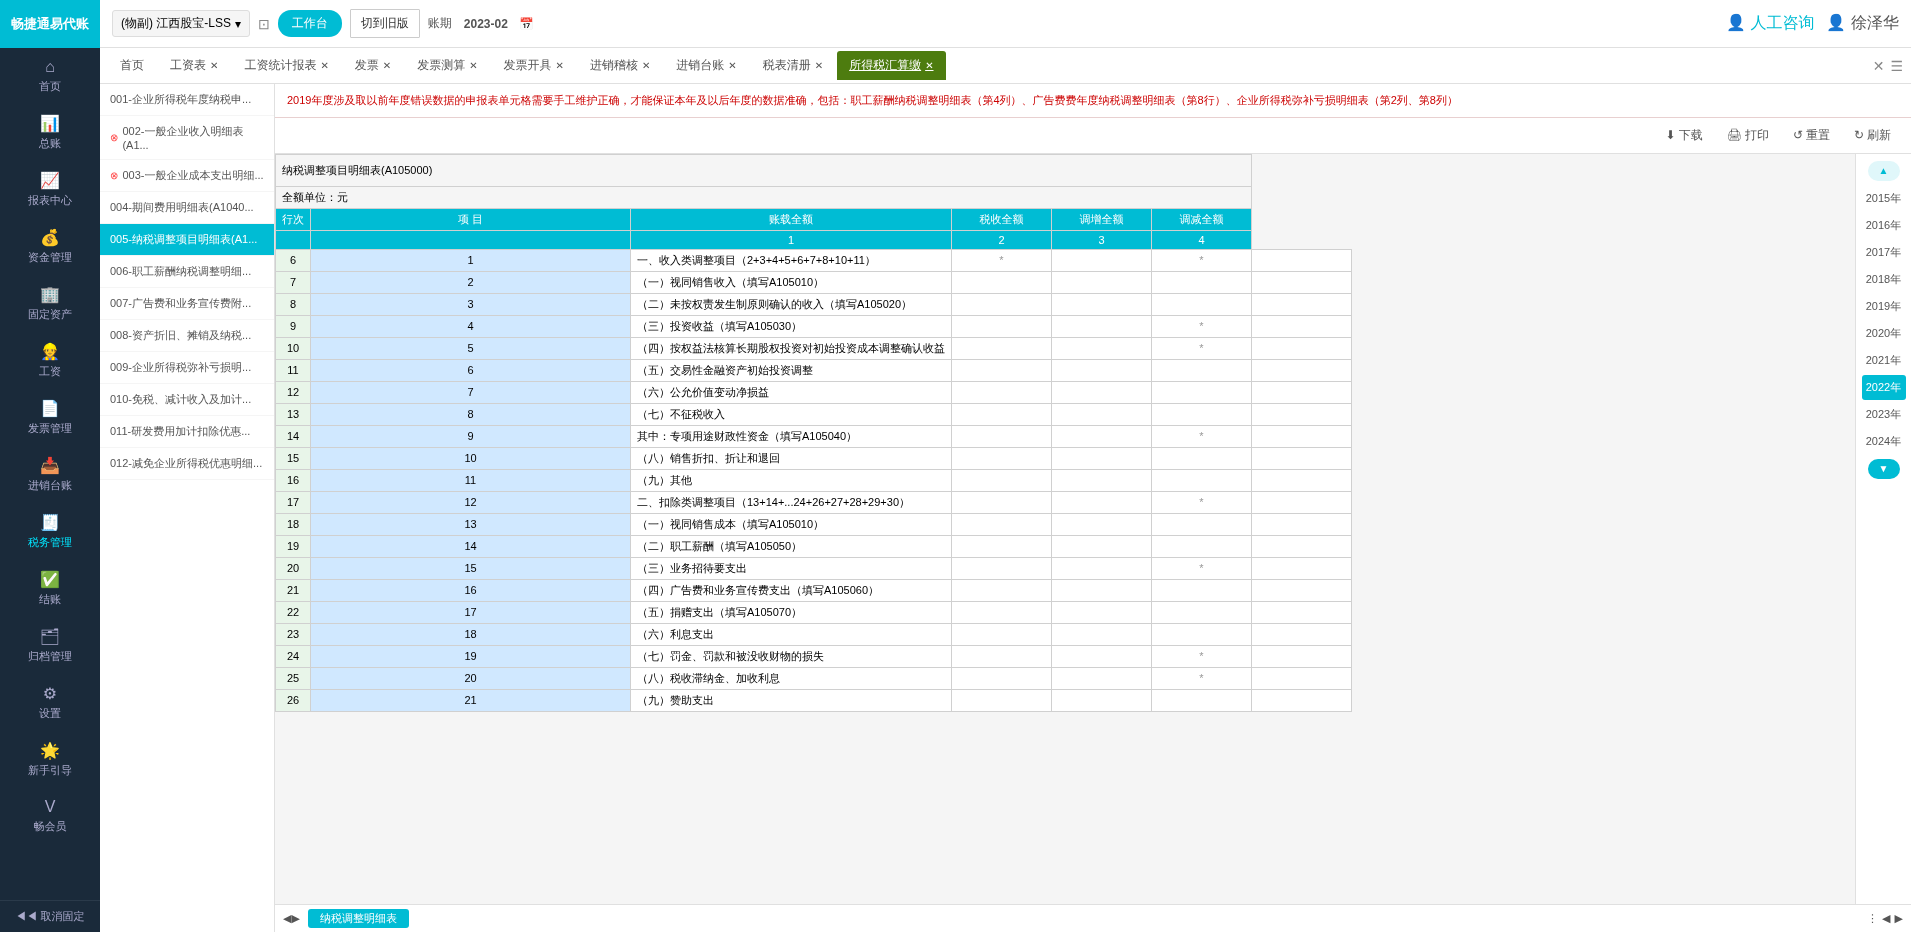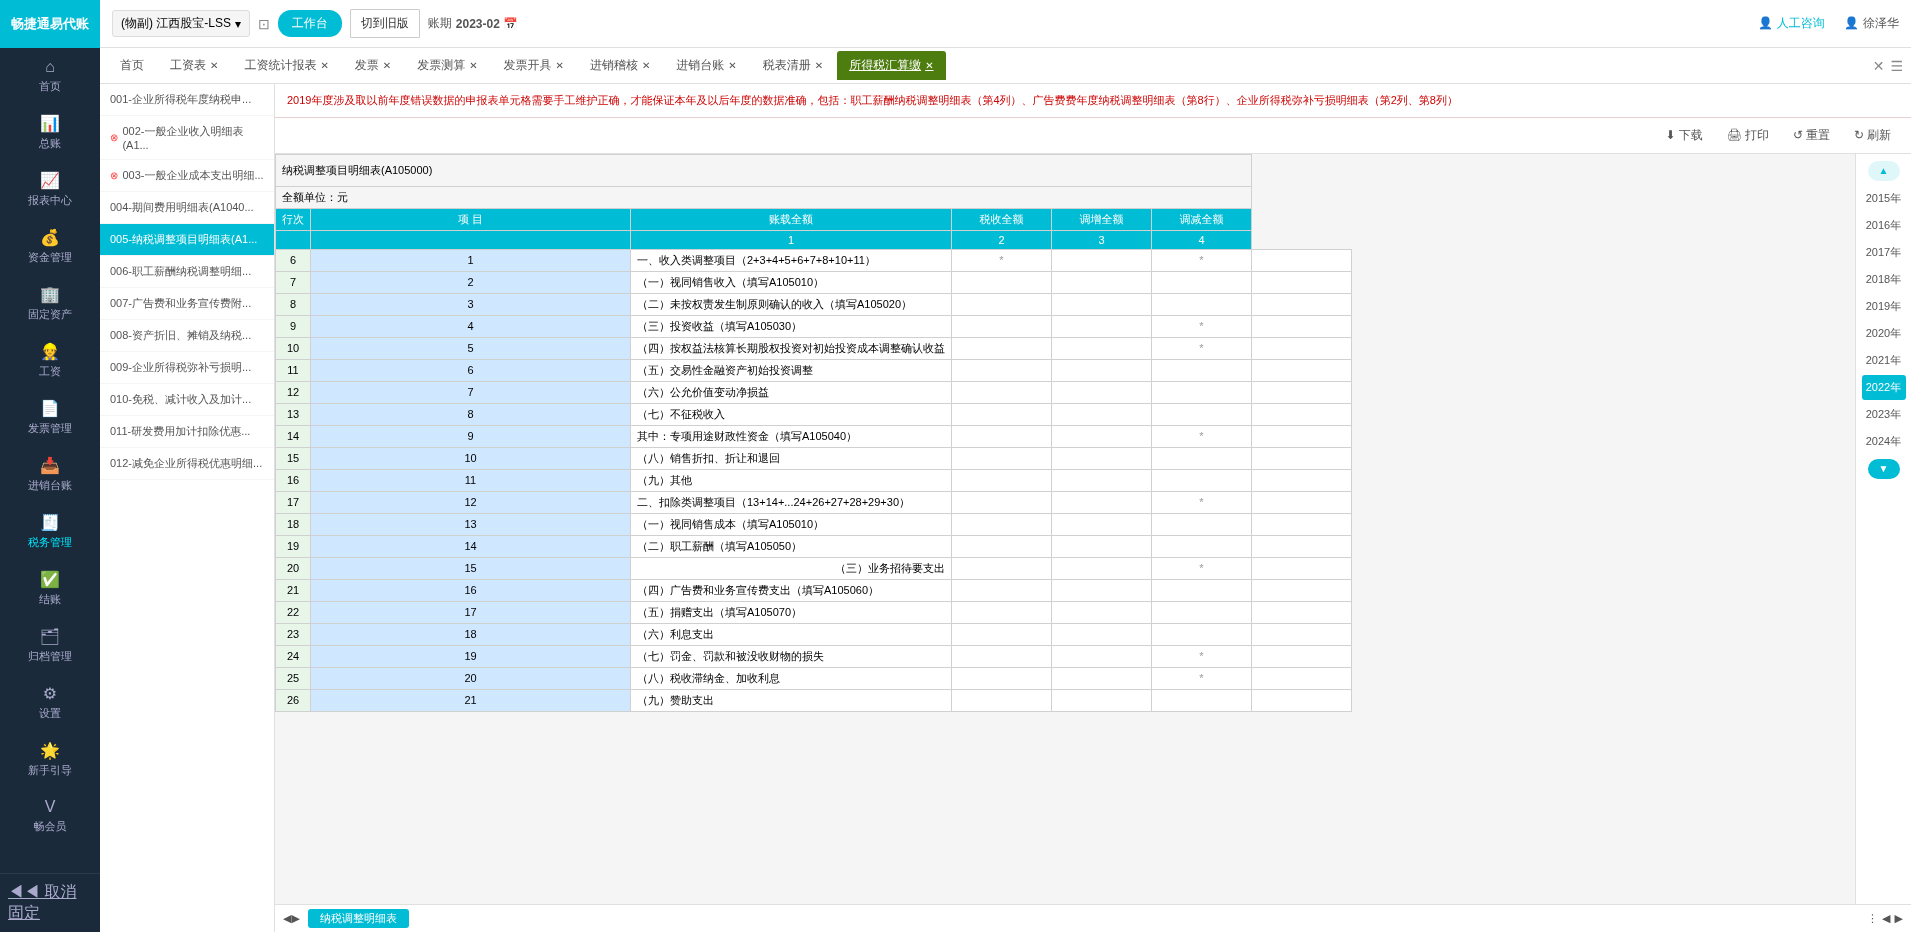--- a/index.html
+++ b/index.html
@@ -4,32 +4,32 @@
   <style>
     * { box-sizing: border-box; margin: 0; padding: 0; }
     body { font-family: 'Microsoft YaHei', Arial, sans-serif; font-size: 12px; background: #f0f2f5; display: flex; height: 932px; overflow: hidden; }
 
     
     .sidebar { width: 100px; background: #1a2a3a; color: #fff; display: flex; flex-direction: column; flex-shrink: 0; height: 100%; }
     .sidebar-logo { background: #00bcd4; padding: 12px 8px; text-align: center; font-size: 13px; font-weight: bold; color: #fff; height: 48px; display: flex; align-items: center; justify-content: center; }
     .sidebar-item { display: flex; flex-direction: column; align-items: center; padding: 10px 4px; cursor: pointer; color: #aac; font-size: 11px; gap: 3px; }
     .sidebar-item.active { color: #00e5ff; }
     .sidebar-item .icon { font-size: 16px; }
-    .sidebar-footer { margin-top: auto; padding: 8px; border-top: 1px solid #2a3a4a; display: flex; align-items: center; justify-content: center; font-size: 16px; color: #aac; cursor: pointer; text-decoration: underline; }
+    .sidebar-footer { margin-top: auto; padding: 8px; border-top: 1px solid #2a3a4a; display: flex; align-items: center; justify-content: center; font-size: 11px; color: #aac; cursor: pointer; }
 
     
     .main { flex: 1; display: flex; flex-direction: column; overflow: hidden; }
 
     
     .topbar { height: 48px; background: #fff; display: flex; align-items: center; padding: 0 12px; border-bottom: 1px solid #e0e0e0; gap: 8px; flex-shrink: 0; }
     .company-selector { display: flex; align-items: center; gap: 4px; background: #f5f5f5; border: 1px solid #ddd; padding: 4px 8px; border-radius: 3px; font-size: 12px; cursor: pointer; }
     .btn-workbench { background: #00bcd4; color: #fff; border: none; padding: 5px 14px; border-radius: 13px; cursor: pointer; font-size: 12px; }
     .btn-old { background: #fff; color: #333; border: 1px solid #ccc; padding: 5px 10px; border-radius: 1px; cursor: pointer; font-size: 12px; }
-    .account-period { display: flex; align-items: center; gap: 4px; font-size: 12px; color: #555; }
-    .topbar-right { margin-left: auto; display: flex; align-items: center; gap: 20px; font-size: 12px; color: #555; }
+    .account-period { display: flex; align-items: center; gap: 12px; font-size: 12px; color: #555; }
+    .topbar-right { margin-left: auto; display: flex; align-items: center; gap: 12px; font-size: 16px; color: #555; }
 
     
     .navtabs { height: 36px; background: #fff; display: flex; align-items: center; border-bottom: 1px solid #e0e0e0; padding: 0 8px; gap: 2px; flex-shrink: 0; overflow-x: auto; }
     .navtab { padding: 6px 12px; font-size: 12px; color: #555; cursor: pointer; border-radius: 3px 3px 0 0; white-space: nowrap; display: flex; align-items: center; gap: 4px; }
     .navtab.active { background: #4d7c0f; color: #fff; text-decoration: underline; }
     .navtab .close-x { font-size: 10px; color: inherit; }
     .navtab-close-all { margin-left: auto; display: flex; gap: 6px; }
     .navtab-close-btn { font-size: 14px; cursor: pointer; color: #888; }
 
     
@@ -431,21 +431,21 @@
                     <td class="row-seq" style="background: rgb(208, 232, 255); text-align: center;">14</td>
                     <td class="label-cell" style="max-width: 350px; overflow: hidden; text-overflow: ellipsis;">（二）职工薪酬（填写A105050）</td>
                     <td class="data-cell"></td>
                     <td class="data-cell"></td>
                     <td class="data-cell"></td>
                     <td class="data-cell"></td>
                   </tr>
                   <tr>
                     <td class="row-num">20</td>
                     <td class="row-seq" style="background: rgb(208, 232, 255); text-align: center;">15</td>
-                    <td class="label-cell" style="max-width: 350px; overflow: hidden; text-overflow: ellipsis; text-align: right;">（三）业务招待要支出</td>
+                    <td class="label-cell" style="max-width: 350px; overflow: hidden; text-overflow: ellipsis;">（三）业务招待要支出</td>
                     <td class="data-cell"></td>
                     <td class="data-cell"></td>
                     <td class="data-cell data-cell-asterisk">*</td>
                     <td class="data-cell"></td>
                   </tr>
                   <tr>
                     <td class="row-num">21</td>
                     <td class="row-seq" style="background: rgb(208, 232, 255); text-align: center;">16</td>
                     <td class="label-cell" style="max-width: 350px; overflow: hidden; text-overflow: ellipsis;">（四）广告费和业务宣传费支出（填写A105060）</td>
                     <td class="data-cell"></td>

